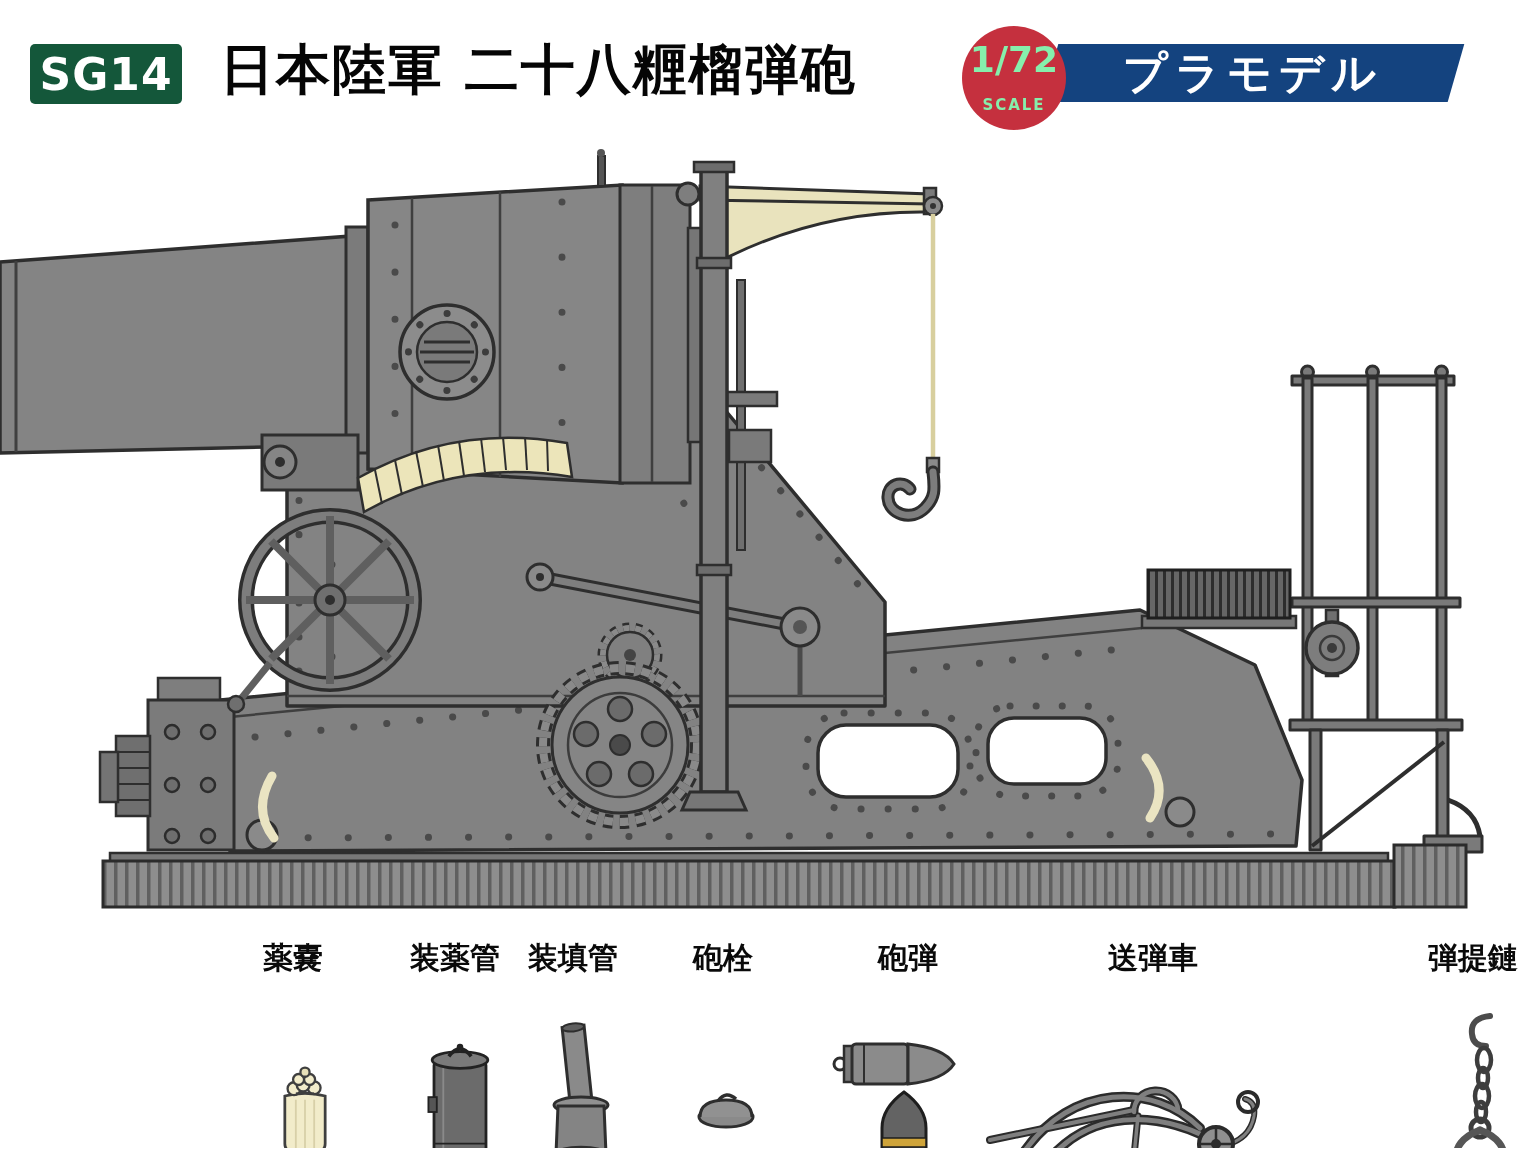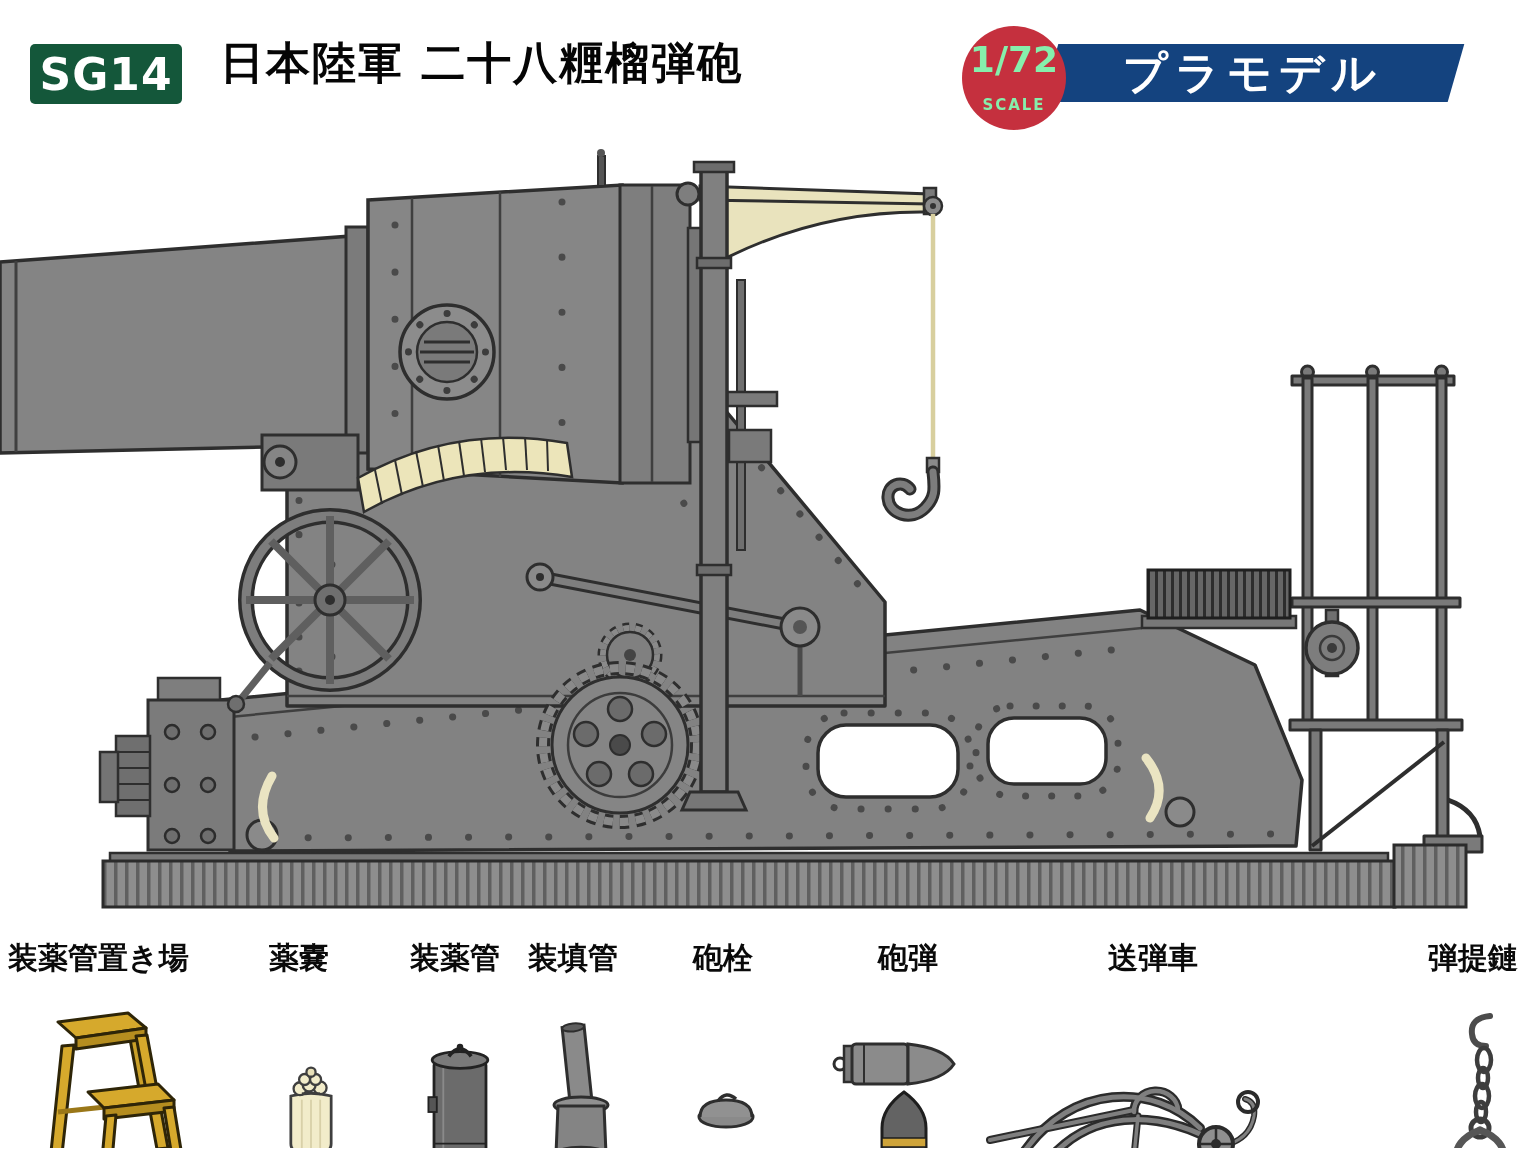--- a/index.html
+++ b/index.html
@@ -3,40 +3,40 @@
 <meta charset="utf-8">
 <style>
   html,body{margin:0;padding:0;background:#fff;}
   .page{position:relative;width:1536px;height:1148px;background:#ffffff;overflow:hidden;
         font-family:"DejaVu Sans",sans-serif;}
 
   
   .code-badge{position:absolute;left:30px;top:44px;width:152px;height:60px;background:#14573a;
     color:#fff;display:flex;align-items:center;justify-content:center;border-radius:5px;}
   .code-badge span{font-size:44px;font-weight:800;letter-spacing:1px;}
-  .title{position:absolute;left:220px;top:34px;margin:0;font-size:44px;font-weight:800;
+  .title{position:absolute;left:220px;top:34px;margin:0;font-size:54px;font-weight:800;
     color:#050505;letter-spacing:2px;white-space:nowrap;}
   .scale-circle{position:absolute;left:962px;top:26px;width:104px;height:104px;border-radius:50%;
     background:#c5303e;color:#86efac;display:flex;flex-direction:column;align-items:center;
     justify-content:center;z-index:2;}
   .scale-num{font-size:36px;font-weight:800;line-height:1;}
   .scale-word{font-size:15px;font-weight:700;letter-spacing:2px;margin-top:18px;}
   .banner{position:absolute;left:1050px;top:44px;width:406px;height:58px;background:#14437f;
     transform:skewX(-16deg);z-index:1;display:flex;align-items:center;justify-content:center;}
   .banner-text{transform:skewX(16deg);color:#fff;font-size:44px;font-weight:800;letter-spacing:7px;white-space:nowrap;}
 
   
   .art{position:absolute;left:0;top:140px;width:1536px;height:770px;}
 
   
   .part{position:absolute;top:938px;}
   .part-label{font-size:30px;font-weight:800;color:#0a0a0a;white-space:nowrap;}
   .part .icon{position:absolute;display:block;}
   .p1{left:8px}   .p1 .icon{left:24px;top:70px}
-  .p2{left:269px} .p2 .icon{left:2px;top:114px}
+  .p2{left:263px} .p2 .icon{left:2px;top:114px}
   .p3{left:410px} .p3 .icon{left:10px;top:96px}
   .p4{left:528px} .p4 .icon{left:12px;top:82px}
   .p5{left:693px} .p5 .icon{left:-2px;top:146px}
   .p6{left:878px} .p6 .icon{left:-46px;top:92px}
   .p7{left:1108px}.p7 .icon{left:-122px;top:112px}
   .p8{left:1428px}.p8 .icon{left:-4px;top:74px}
 </style>
 </head>
 <body>
 
@@ -249,37 +249,20 @@
       <circle cx="933" cy="66" r="9" fill="#8a8a8a" stroke="#2e2e2e" stroke-width="2.5"></circle>
       <circle cx="933" cy="66" r="3" fill="#333333"></circle>
       <line x1="933" y1="74" x2="933" y2="320" stroke="#d8cf9e" stroke-width="4.5"></line>
       <rect x="927" y="318" width="12" height="14" fill="#8a8a8a" stroke="#2e2e2e" stroke-width="2.5"></rect>
       <path d="M 933 332 c 2 18 2 26 -8 36 c -14 14 -36 6 -37 -10 c -1 -13 14 -19 22 -9" fill="none" stroke="#2e2e2e" stroke-width="13" stroke-linecap="round"></path>
       <path d="M 933 332 c 2 18 2 26 -8 36 c -14 14 -36 6 -37 -10 c -1 -13 14 -19 22 -9" fill="none" stroke="#7d7d7d" stroke-width="7" stroke-linecap="round"></path>
     </g>
   </svg>
   </div>
 
-  <div class="part p1">
-    <div class="part-label">装薬管置き場</div>
-    <svg class="icon" width="170" height="155" viewBox="0 0 170 155">
-      <g stroke="#2e2508" stroke-width="3" stroke-linejoin="round">
-        <polygon points="96,20 104,20 118,96 110,97" fill="#caa028"></polygon>
-        <polygon points="26,14 96,5 114,20 44,30" fill="#d6a92c"></polygon>
-        <polygon points="44,30 114,20 114,31 44,41" fill="#b58d1f"></polygon>
-        <polygon points="30,38 42,37 30,146 19,144" fill="#d6a92c"></polygon>
-        <polygon points="104,28 115,27 136,140 125,141" fill="#d6a92c"></polygon>
-        <line x1="26" y1="104" x2="120" y2="94" stroke="#9a7718" stroke-width="5"></line>
-        <polygon points="56,84 126,76 142,92 72,100" fill="#d6a92c"></polygon>
-        <polygon points="72,100 142,92 142,103 72,111" fill="#b58d1f"></polygon>
-        <polygon points="74,108 84,107 80,152 70,151" fill="#d6a92c"></polygon>
-        <polygon points="132,100 142,99 150,148 140,149" fill="#d6a92c"></polygon>
-      </g>
-    </svg>
-  </div>
 
   <div class="part p2">
     <div class="part-label">薬嚢</div>
     <svg class="icon" width="80" height="110" viewBox="0 0 80 120">
       <path d="M 18 48 L 18 100 Q 18 112 40 112 Q 62 112 62 100 L 62 48 Q 40 42 18 48 Z" fill="#f2ecca" stroke="#3f3f3f" stroke-width="3"></path>
       <g stroke="#d8d0a8" stroke-width="2">
           <line x1="30" y1="52" x2="30" y2="105"></line>
           <line x1="40" y1="52" x2="40" y2="107"></line>
           <line x1="50" y1="52" x2="50" y2="105"></line>
         </g>

